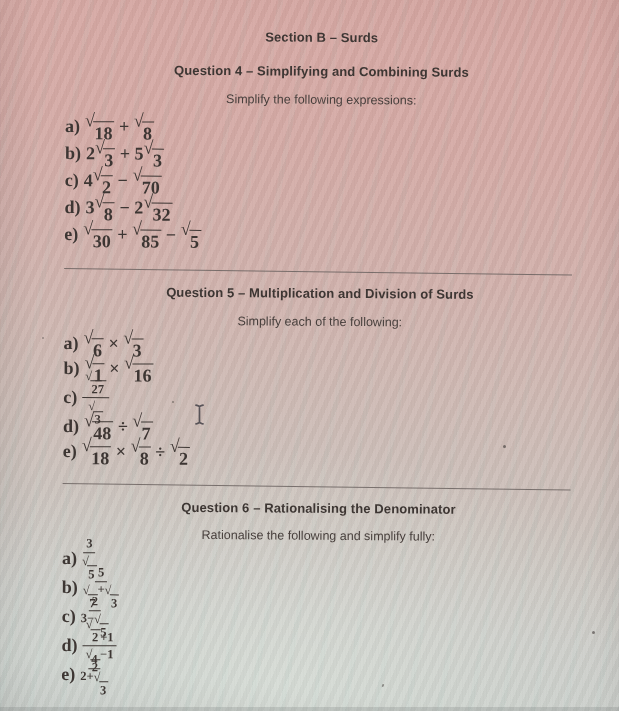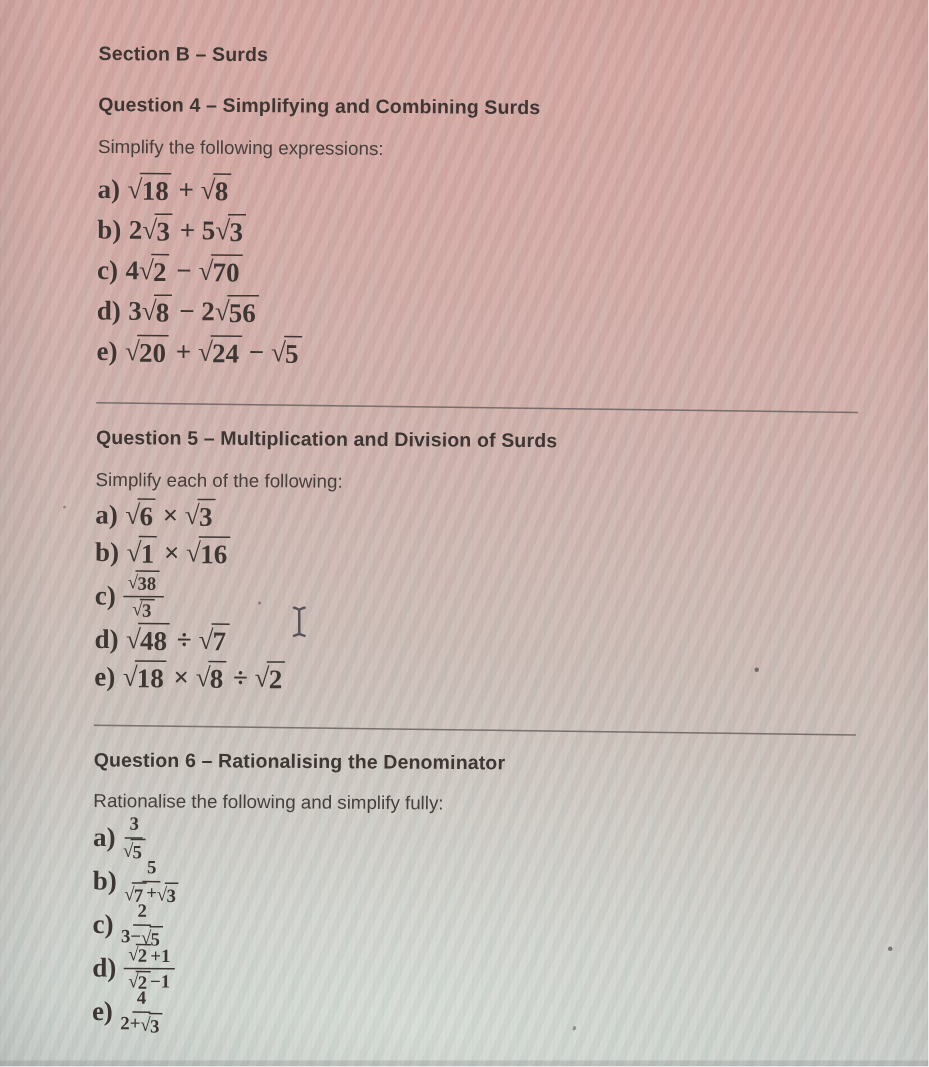--- a/index.html
+++ b/index.html
@@ -9,20 +9,21 @@
   }
   
   .screen{
     position:absolute;inset:0;
     background:
       radial-gradient(120% 60% at 45% 96%, rgba(234,242,233,0.40), rgba(234,242,233,0) 55%),
       linear-gradient(90deg, rgba(0,0,0,0.05), rgba(0,0,0,0) 6%, rgba(0,0,0,0) 96%, rgba(0,0,0,0.04)),
       linear-gradient(186deg,
         #d3a49f 0%, #d6a9a4 9%, #d5aba6 22%, #d2b1ac 38%,
         #cfbab4 54%, #ccc3bd 70%, #cbcbc7 84%, #c9cdc9 93%, #c0c4c1 100%);
+    text-align: center;
   }
   
   .screen::before{
     content:"";position:absolute;inset:0;pointer-events:none;
     background:
       repeating-linear-gradient(113deg, rgba(255,255,255,0.050) 0 5px, rgba(0,0,0,0.022) 5px 10px),
       repeating-linear-gradient(90deg, rgba(0,0,0,0.016) 0 1px, rgba(255,255,255,0) 1px 3px),
       repeating-linear-gradient(100deg, rgba(255,255,255,0) 0 26px, rgba(150,205,195,0.05) 26px 31px);
   }
   .screen::after{ 
@@ -52,21 +53,21 @@
   .sec-q5 .item{height:25px;}
   .sec-q5 .item.has-frac{height:33px;}
   .sec-q6 .item{height:29px;}
   .sec-q5{margin-top:4px}
   .sec-q6{margin-top:3px}
 
   .math{display:inline-flex;align-items:center;}
   .t{white-space:pre;}
   .sq{display:inline-flex;align-items:flex-start;}
   .rdx{position:relative;top:0.5px;}
-  .rad{border-top:1.4px solid currentColor;padding:0.5px 2px 0 1px;margin-left:-1.5px;}
+  .rad{border-top:1.4px solid currentColor;padding:0.5px 2px 0 1px;margin-left:-1.5px;margin-top:12px;}
   .frac{display:inline-flex;flex-direction:column;align-items:center;
         font-size:12.5px;line-height:1.18;vertical-align:middle;font-weight:600;}
   .frac .num{padding:0 3px 0.5px 3px;border-bottom:1.3px solid currentColor;display:inline-flex;align-items:flex-end;}
   .frac .den{padding-top:0.5px;display:inline-flex;align-items:flex-start;}
   .frac .rad{border-top:1.1px solid currentColor;}
 
   .divider{border:none;height:1.2px;background:var(--divider,#6a625f);
            margin:20px 0 0 0;width:508px;transform:rotate(0.33deg);transform-origin:0 50%;opacity:.85;}
   .divider.d2{margin-top:19px;}
   .headgap{margin-top:15px}
@@ -139,35 +140,35 @@
             <span class="label">d)</span>
             <span class="math">
               <span class="t">3</span>
               <span class="sq">
                 <span class="rdx">√</span>
                 <span class="rad">8</span>
               </span>
               <span class="t"> − 2</span>
               <span class="sq">
                 <span class="rdx">√</span>
-                <span class="rad">56</span>
+                <span class="rad">32</span>
               </span>
             </span>
           </div>
           <div class="item">
             <span class="label">e)</span>
             <span class="math">
               <span class="sq">
                 <span class="rdx">√</span>
-                <span class="rad">20</span>
+                <span class="rad">30</span>
               </span>
               <span class="t"> + </span>
               <span class="sq">
                 <span class="rdx">√</span>
-                <span class="rad">24</span>
+                <span class="rad">85</span>
               </span>
               <span class="t"> − </span>
               <span class="sq">
                 <span class="rdx">√</span>
                 <span class="rad">5</span>
               </span>
             </span>
           </div>
         </div>
     </section>
@@ -206,21 +207,21 @@
               </span>
             </span>
           </div>
           <div class="item has-frac">
             <span class="label">c)</span>
             <span class="math">
               <span class="frac">
                 <span class="num">
                   <span class="sq">
                     <span class="rdx">√</span>
-                    <span class="rad">38</span>
+                    <span class="rad">27</span>
                   </span>
                 </span>
                 <span class="den">
                   <span class="sq">
                     <span class="rdx">√</span>
                     <span class="rad">3</span>
                   </span>
                 </span>
               </span>
             </span>

